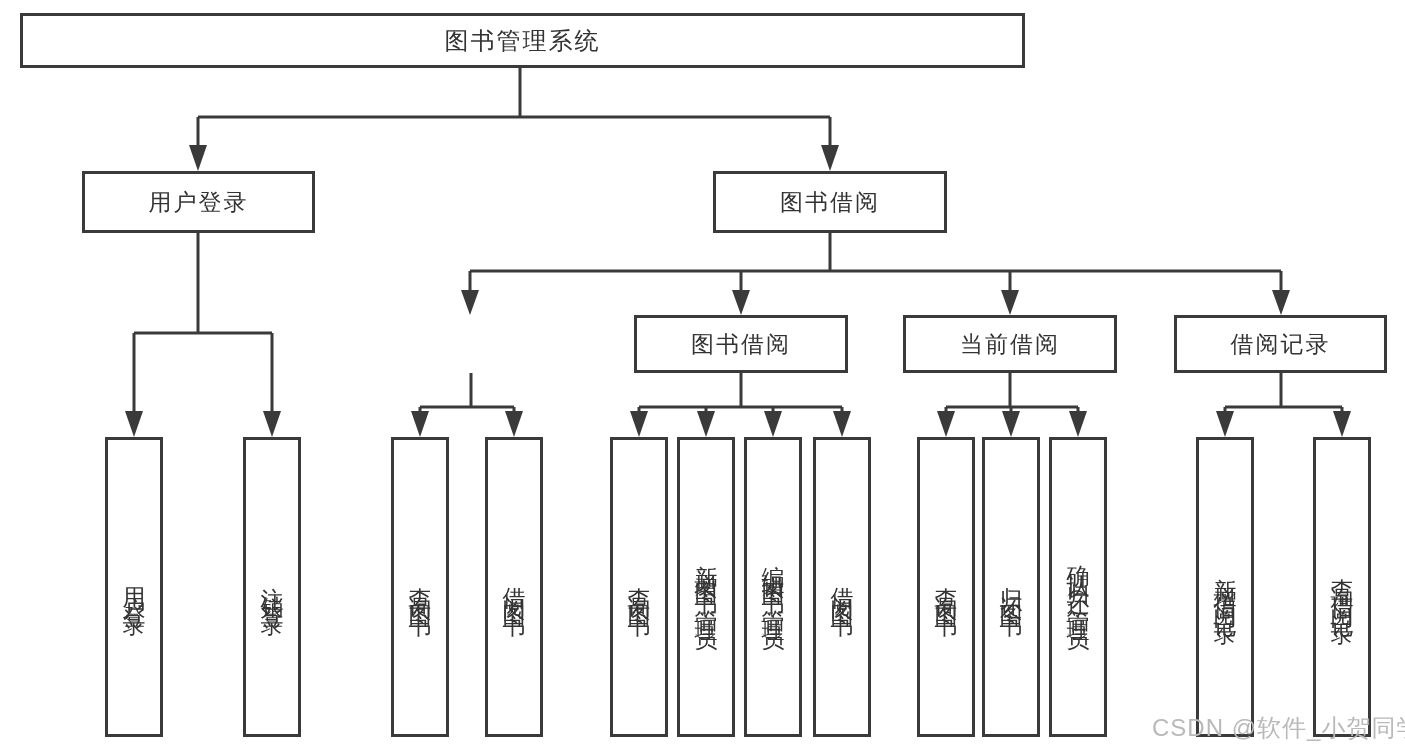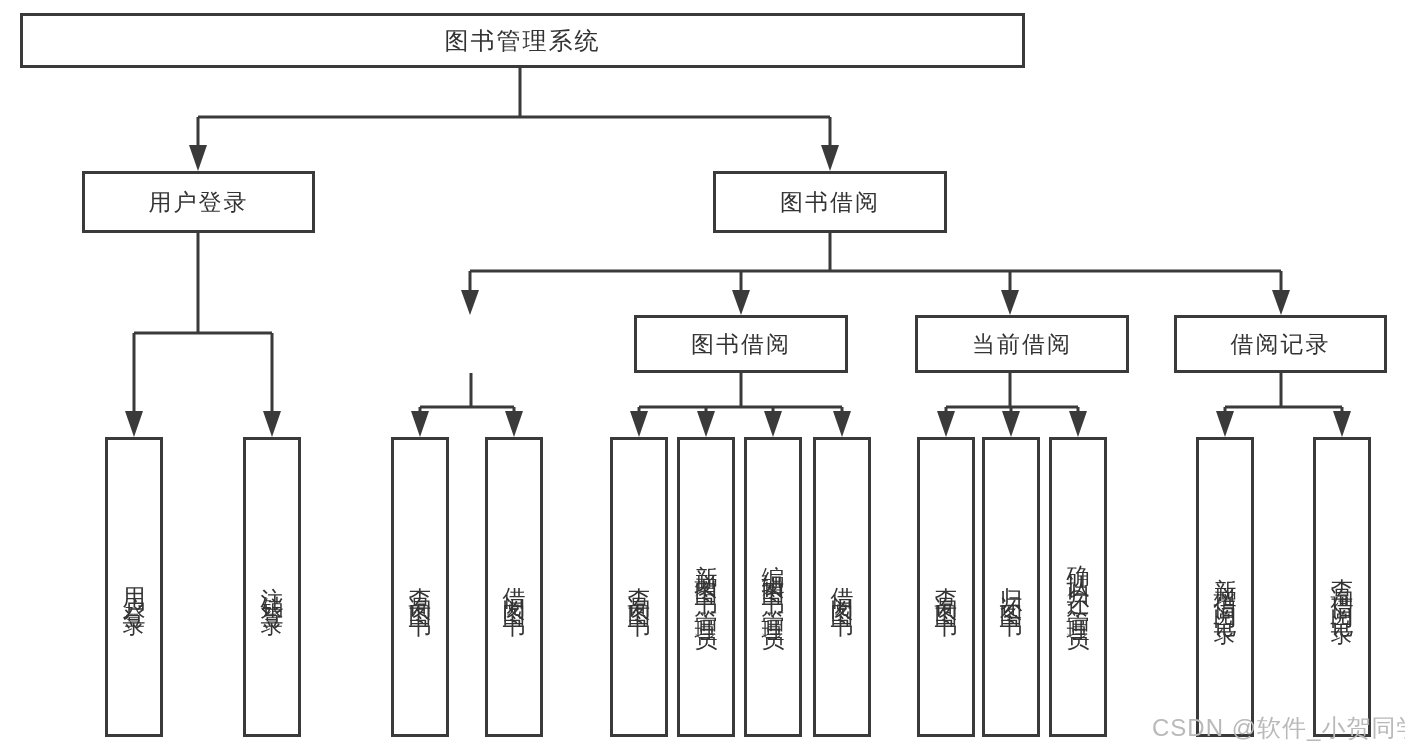--- a/index.html
+++ b/index.html
@@ -115,21 +115,21 @@
   <div class="node" style="left:82px; top:171px; width:233px; height:62px;">
     <span class="hlabel">用户登录</span>
   </div>
   <div class="node" style="left:713px; top:171px; width:234px; height:62px;">
     <span class="hlabel">图书借阅</span>
   </div>
 
   <div class="node" style="left:634px; top:315px; width:214px; height:58px;">
     <span class="hlabel">图书借阅</span>
   </div>
-  <div class="node" style="left:903px; top:315px; width:214px; height:58px;margin-left:12px;">
+  <div class="node" style="left:903px; top:315px; width:214px; height:58px;">
     <span class="hlabel">当前借阅</span>
   </div>
   <div class="node" style="left:1174px; top:315px; width:213px; height:58px;">
     <span class="hlabel">借阅记录</span>
   </div>
 
   <div class="node" style="left:105px; top:437px; width:58px; height:300px;">
     <span class="vlabel">用户登录</span>
   </div>
   <div class="node" style="left:243px; top:437px; width:58px; height:300px;">

